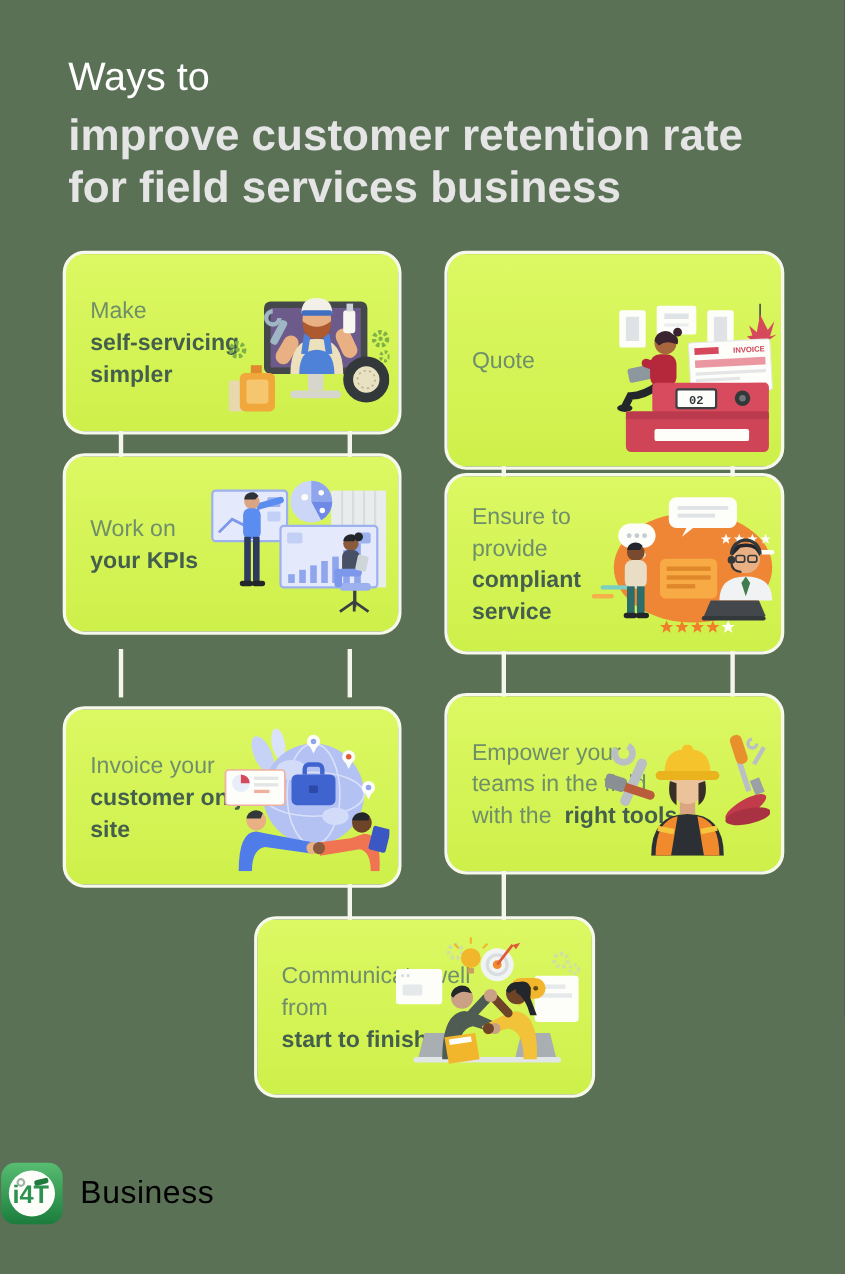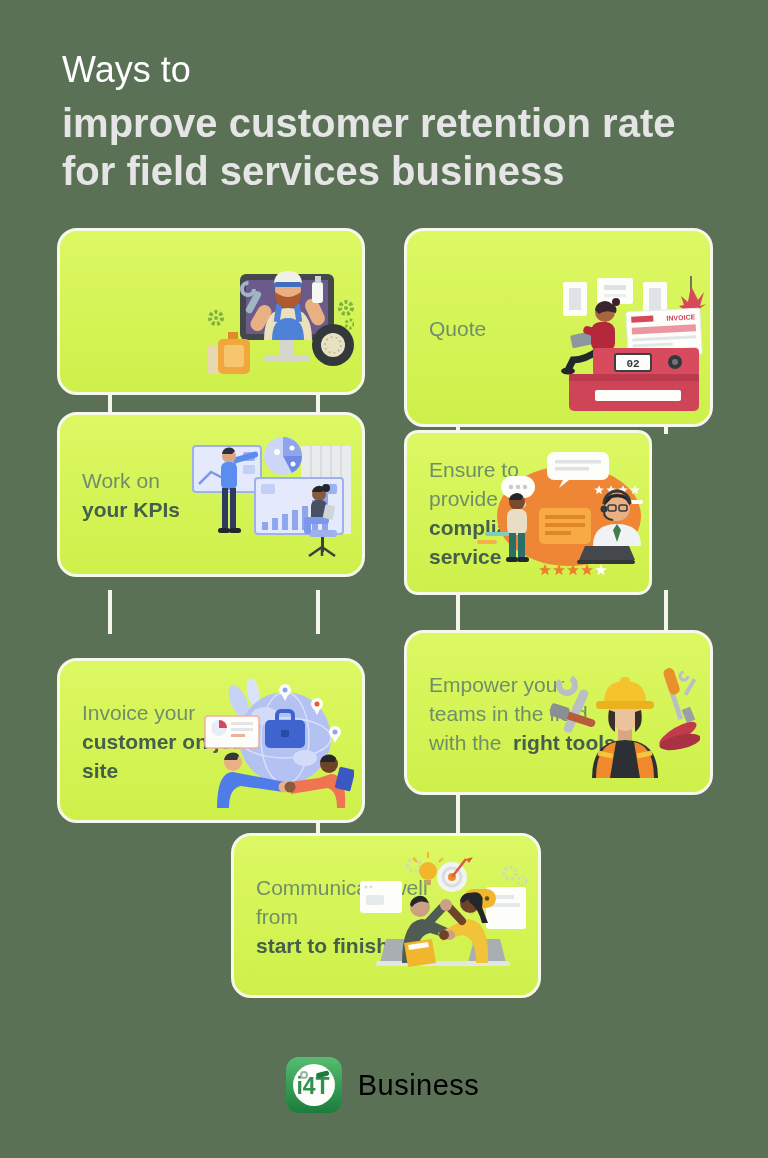--- a/index.html
+++ b/index.html
@@ -14,22 +14,22 @@
   .title-main.first{margin-top:7px;}
   
   .card{
     position:absolute;border-radius:20px;z-index:2;
     background:linear-gradient(180deg,#dcf863,#cef04a);
     border:3px solid #f6f8ec;box-sizing:border-box;
   }
   .c1{left:57px;top:228px;width:308px;height:167px;}
   .c2{left:404px;top:228px;width:309px;height:199px;}
   .c3{left:57px;top:412px;width:308px;height:165px;}
-  .c4{left:404px;top:430px;width:248px;height:165px;border-radius:14px;}
-  .c5{left:57px;top:658px;width:308px;height:165px;}
+  .c4{left:404px;top:430px;width:309px;height:165px;}
+  .c5{left:57px;top:642px;width:308px;height:165px;}
   .c6{left:404px;top:630px;width:309px;height:165px;}
   .c7{left:231px;top:833px;width:310px;height:165px;}
   .card-text{
     position:absolute;left:22px;top:50%;transform:translateY(-50%);
     font-size:21px;line-height:29px;width:168px;
   }
   .c4 .card-text{width:150px;}
   .c6 .card-text{width:188px;}
   .c7 .card-text{width:178px;}
   .t-reg{display:block;color:#6f8f6a;font-weight:400;}
@@ -38,21 +38,21 @@
   .card-text.inline .t-reg{margin-right:0.28em;}
   .card-art{position:absolute;right:8px;bottom:12px;display:block;}
   .c2 .card-art{right:4px;bottom:8px;}
   .c3 .card-art{right:6px;bottom:14px;}
   .c4 .card-art{right:2px;bottom:10px;}
   .c6 .card-art{right:10px;bottom:14px;}
   .c7 .card-art{right:10px;bottom:16px;}
   
   .conn{position:absolute;width:4px;background:#f4f6ec;z-index:1;}
   
-  .footer{position:absolute;left:0;right:4px;top:1056px;display:flex;justify-content:center;align-items:center;gap:15px;}
+  .footer{position:absolute;left:0;right:4px;top:1056px;display:flex;justify-content:flex-start;align-items:center;gap:15px;}
   .brand{font-size:29px;font-weight:400;color:#000000;letter-spacing:0.5px;}
 </style>
 </head>
 <body>
 
 <div class="poster">
 
   <div class="title">
     <span class="title-pre">Ways to</span>
     <span class="title-main first">improve customer retention rate</span>
@@ -64,20 +64,24 @@
   <div class="conn" style="left:456px;top:390px;height:44px;"></div>
   <div class="conn" style="left:664px;top:390px;height:44px;"></div>
   <div class="conn" style="left:108px;top:590px;height:44px;"></div>
   <div class="conn" style="left:316px;top:590px;height:44px;"></div>
   <div class="conn" style="left:456px;top:590px;height:44px;"></div>
   <div class="conn" style="left:664px;top:590px;height:44px;"></div>
   <div class="conn" style="left:316px;top:790px;height:48px;"></div>
   <div class="conn" style="left:456px;top:790px;height:48px;"></div>
 
   <div class="card c1">
+    <div class="card-text">
+      <span class="t-reg">Make</span>
+      <span class="t-bold">self-servicing simpler</span>
+    </div>
     <svg class="card-art" width="150" height="128" viewBox="0 0 150 128">
       <circle cx="12" cy="66" r="6" fill="none" stroke="#7fb244" stroke-width="4" stroke-dasharray="3 2.2"></circle>
         <circle cx="12" cy="66" r="2" fill="#7fb244"></circle>
       <circle cx="142" cy="56" r="6" fill="none" stroke="#7fb244" stroke-width="4" stroke-dasharray="3 2.2"></circle>
         <circle cx="142" cy="56" r="2" fill="#7fb244"></circle>
       <circle cx="146" cy="72" r="4" fill="none" stroke="#7fb244" stroke-width="3" stroke-dasharray="2.5 2"></circle>
       <rect x="36" y="22" width="94" height="66" rx="6" fill="#45484b"></rect>
       <rect x="42" y="28" width="82" height="54" fill="#6b5a8a"></rect>
       <rect x="76" y="88" width="14" height="15" fill="#d6d6cd"></rect>
       <rect x="60" y="103" width="46" height="7" rx="3.5" fill="#d6d6cd"></rect>

